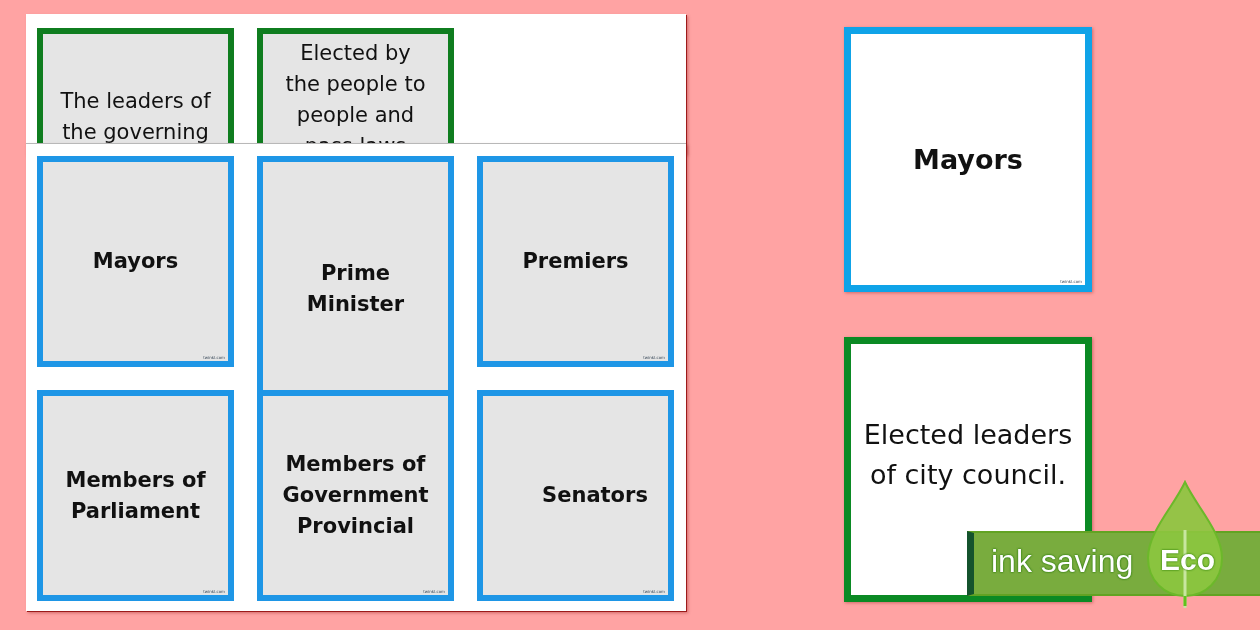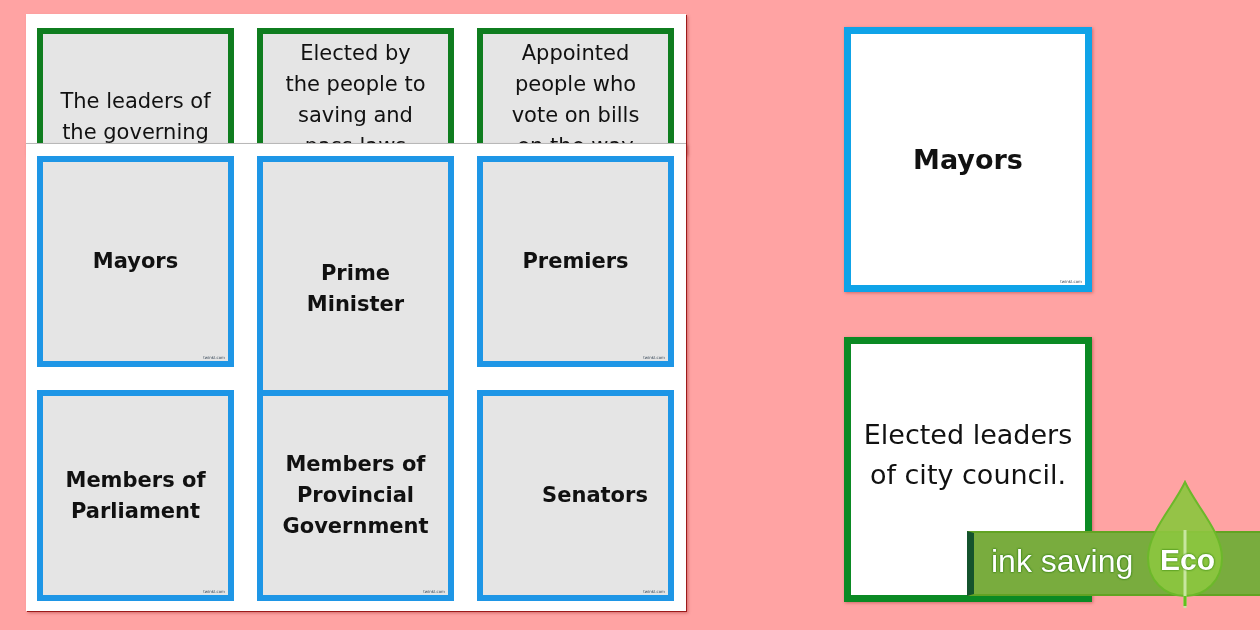--- a/index.html
+++ b/index.html
@@ -68,30 +68,22 @@
     <div class="defn back-defn" style="top:52px;">
       <div>The leaders of</div>
       <div>the governing</div>
       <div>parties of the</div>
     </div>
   </div>
   <div class="card card-green" style="left:231px; top:14px; width:197px; height:160px; display:block;">
     <div class="defn back-defn" style="top:4px;">
       <div>Elected by</div>
       <div>the people to</div>
-      <div>saving and</div>
+      <div>people and</div>
       <div>pass laws</div>
-    </div>
-  </div>
-  <div class="card card-green" style="left:451px; top:14px; width:197px; height:160px; display:block;">
-    <div class="defn back-defn" style="top:4px;">
-      <div>Appointed</div>
-      <div>people who</div>
-      <div>vote on bills</div>
-      <div>on the way</div>
     </div>
   </div>
 </div>
 
 <div class="sheet sheet-front">
   <div class="card card-blue" style="left:11px; top:12px; width:197px; height:211px;">
     <div class="term">
       <div>Mayors</div>
     </div>
     <span class="wm">twinkl.com</span>
@@ -112,22 +104,22 @@
   <div class="card card-blue" style="left:11px; top:246px; width:197px; height:211px;">
     <div class="term">
       <div>Members of</div>
       <div>Parliament</div>
     </div>
     <span class="wm">twinkl.com</span>
   </div>
   <div class="card card-blue" style="left:231px; top:246px; width:197px; height:211px;">
     <div class="term">
       <div>Members of</div>
+      <div>Government</div>
       <div>Provincial</div>
-      <div>Government</div>
     </div>
     <span class="wm">twinkl.com</span>
   </div>
   <div class="card card-blue" style="left:451px; top:246px; width:197px; height:211px;padding-left:39px;">
     <div class="term">
       <div>Senators</div>
     </div>
     <span class="wm">twinkl.com</span>
   </div>
 </div>

